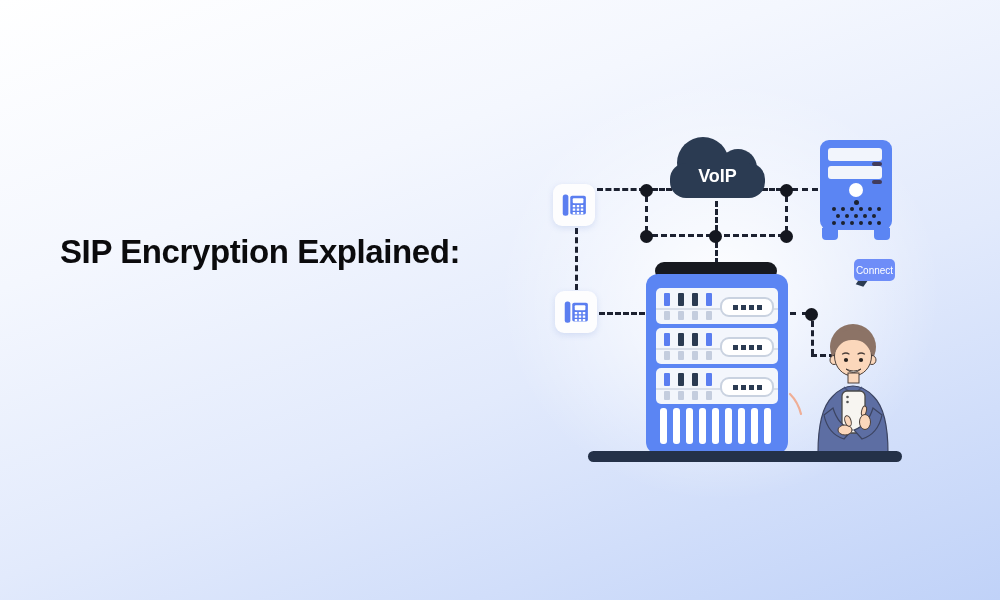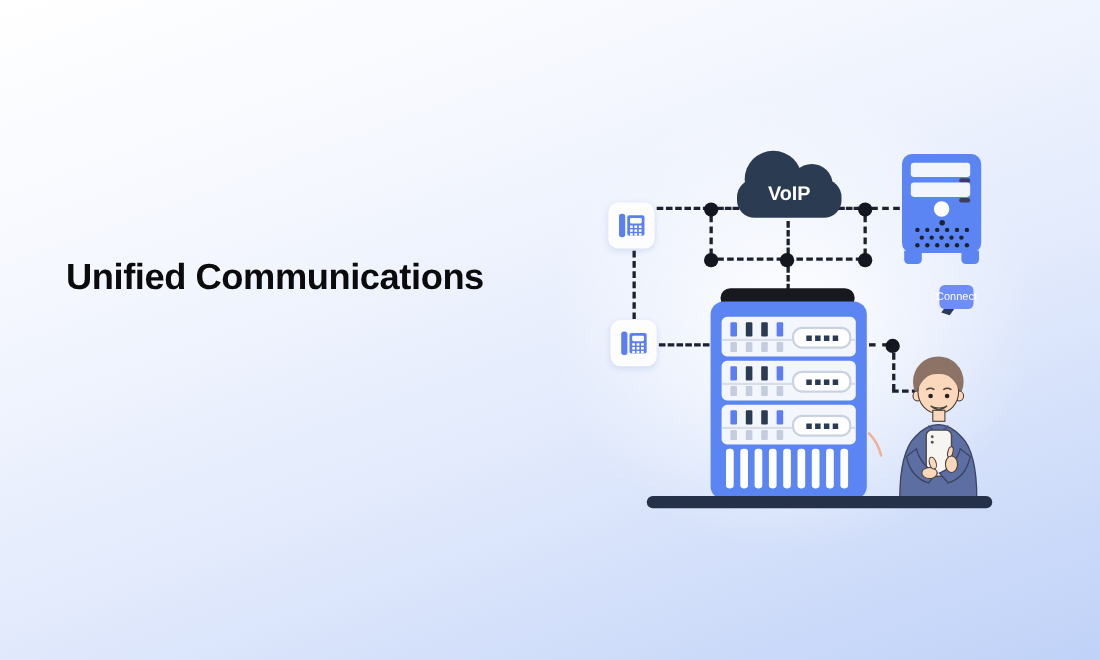--- a/index.html
+++ b/index.html
@@ -37,21 +37,21 @@
   .tower{left:820px;top:140px;width:72px;height:90px;background:#5b85f3;border-radius:9px;z-index:3;}
   .tower-slot{position:absolute;left:8px;width:54px;height:13px;background:#f2f5fc;border-radius:3px;}
   .tower-mark{position:absolute;left:52px;width:10px;height:4px;background:#413c5c;border-radius:2px;}
   .tower-btn{position:absolute;left:29px;top:43px;width:14px;height:14px;background:#ffffff;border-radius:50%;}
   .tower-dot{position:absolute;left:34px;top:60px;width:5px;height:5px;background:#1c2230;border-radius:50%;}
   .dotrow{position:absolute;display:flex;gap:5px;left:0;width:72px;justify-content:center;}
   .dotrow span{width:4px;height:4px;background:#1c2230;border-radius:50%;}
   .tower-foot{width:16px;height:12px;background:#5b85f3;border-radius:0 0 4px 4px;z-index:3;}
 
   
-  .bubble{left:854px;top:259px;width:31px;height:22px;background:#6e8df8;border-radius:5px;
+  .bubble{left:854px;top:259px;width:41px;height:22px;background:#6e8df8;border-radius:5px;
     color:#fff;font-size:10px;display:flex;align-items:center;justify-content:center;z-index:4;}
   .bubble-tail{left:858px;top:278px;width:8px;height:8px;background:#2b3b52;
     transform:rotate(18deg) skewX(-18deg);z-index:3;}
 
   
   .rack-top{left:655px;top:262px;width:122px;height:18px;background:#17191f;border-radius:9px;z-index:3;}
   .rack-body{left:646px;top:274px;width:142px;height:180px;background:#5b85f3;border-radius:12px;z-index:3;}
   .unit{position:absolute;left:10px;width:122px;height:36px;background:#f3f6fc;border-radius:5px;overflow:hidden;}
   .unit-divider{position:absolute;left:0;top:20px;width:122px;height:2px;background:#d8dee9;}
   .bar{position:absolute;top:5px;width:6px;height:13px;border-radius:1px;}
@@ -69,21 +69,21 @@
   .arc{left:786px;top:392px;z-index:4;}
 </style>
 </head>
 <body>
 
 <div class="canvas">
   <div class="abs glow"></div>
 
 
   <div class="abs headline">
-    <div>Unified Communications</div>
+    <div>SIP Encryption Explained:</div>
   </div>
 
   <div class="abs dash-h" style="left:597px;top:188px;width:48px;"></div>
   <div class="abs dash-h" style="left:652px;top:188px;width:20px;"></div>
   <div class="abs dash-h" style="left:762px;top:188px;width:20px;"></div>
   <div class="abs dash-h" style="left:792px;top:188px;width:26px;"></div>
   <div class="abs dash-v" style="left:645px;top:196px;height:36px;"></div>
   <div class="abs dash-v" style="left:785px;top:196px;height:36px;"></div>
   <div class="abs dash-v" style="left:715px;top:201px;height:30px;"></div>
   <div class="abs dash-h" style="left:652px;top:234px;width:132px;"></div>

